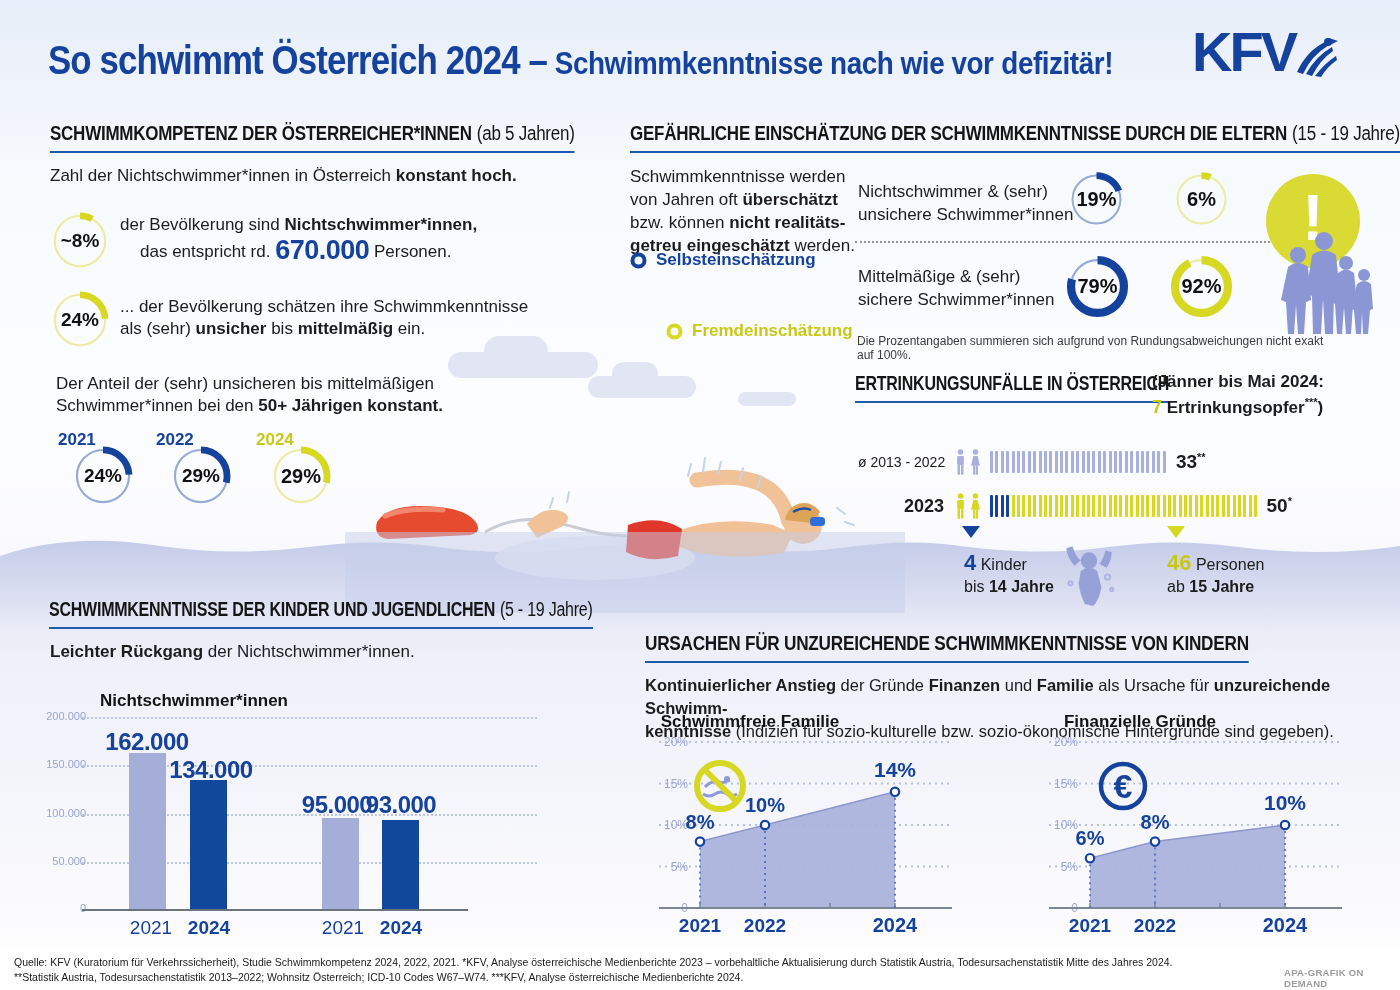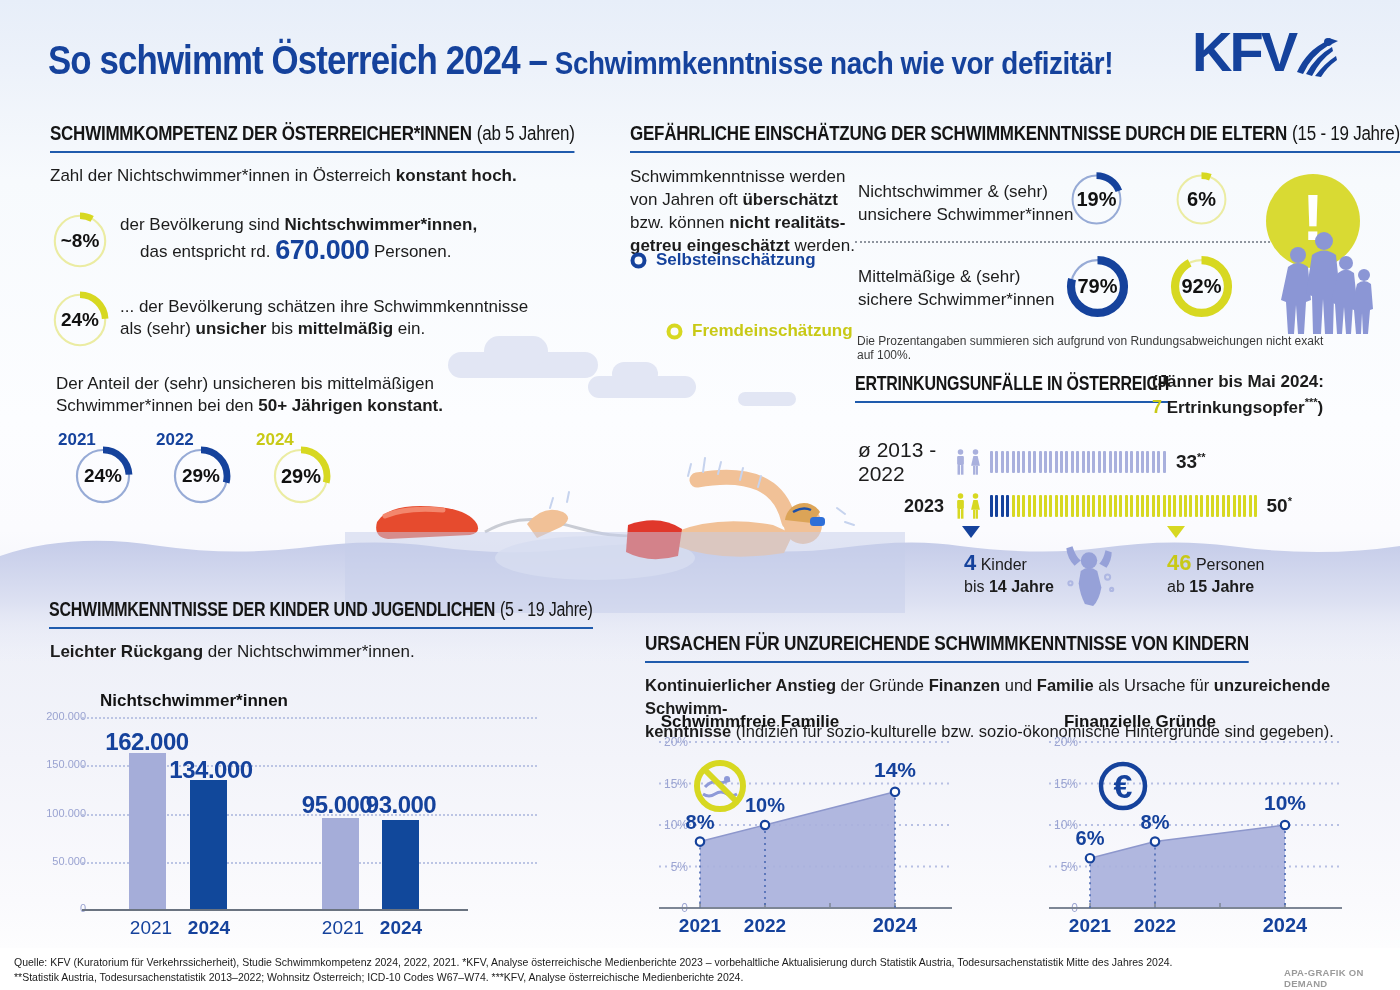--- a/index.html
+++ b/index.html
@@ -296,21 +296,21 @@
 
   <div class="h2" style="left:855px;top:372px;transform:scaleX(.8);">
     <span>ERTRINKUNGSUNFÄLLE IN ÖSTERREICH</span>
   </div>
   <div class="abs" style="left:1152px;top:372px;font-size:17px;font-weight:600;">
     <div>(Jänner bis Mai 2024:</div>
     <div style="margin-top:4px;"><span class="yel b" style="font-size:18px;">7</span><span> Ertrinkungsopfer</span><span class="supstar">***</span><span>)</span></div>
   </div>
 
   <div class="srow" style="left:858px;top:448px;height:28px;">
-    <span style="font-size:21px;width:96px;">ø 2013 - 2022</span>
+    <span style="font-size:14px;width:96px;">ø 2013 - 2022</span>
     <span class="pic2" style="color:#a9b0dd;margin-right:8px;">
       <svg class="pic" viewBox="0 0 16 34" fill="currentColor">
           <circle cx="8" cy="4" r="3.6"></circle>
           <rect x="3.6" y="9" width="8.8" height="12" rx="1.6"></rect>
           <rect x="4.1" y="21" width="3.3" height="12.6"></rect>
           <rect x="8.6" y="21" width="3.3" height="12.6"></rect>
         </svg>
       <svg class="pic" viewBox="0 0 16 34" fill="currentColor">
           <circle cx="8" cy="4" r="3.6"></circle>
           <path d="M5.2 9 h5.6 l3 13 H2.2 z"></path>

